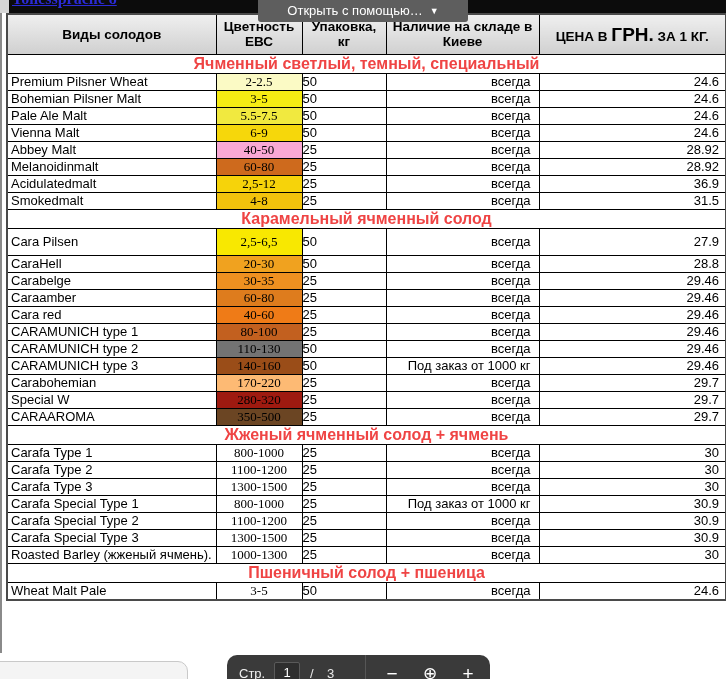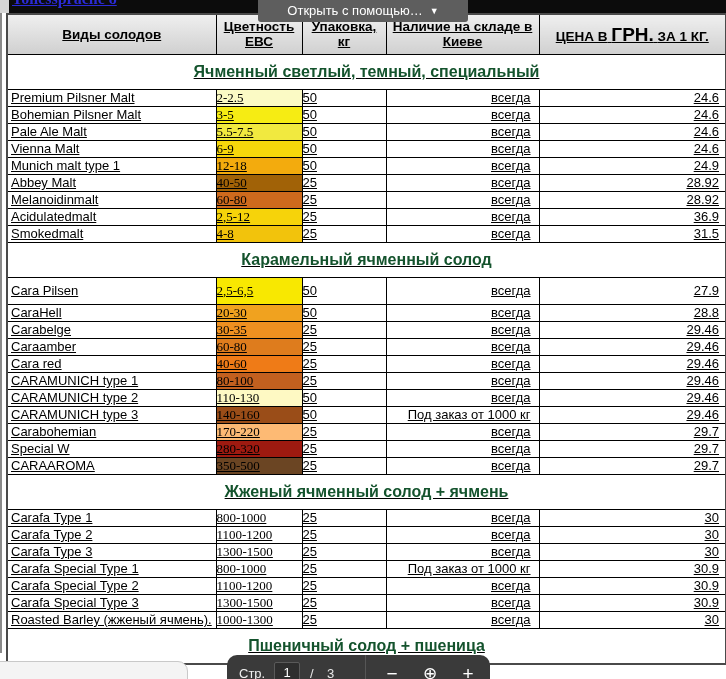--- a/index.html
+++ b/index.html
@@ -22,36 +22,35 @@
     padding-bottom:4px;color:#ffffff;font-size:13px;cursor:pointer;
   }
   .open-with .caret{font-size:9px;line-height:13px;}
   .page-edge{position:absolute;left:0;top:13px;width:2px;height:640px;background:#8a8a8a;}
 
   
   #malt-table{
     position:absolute;left:6px;top:13px;width:719px;
     border-collapse:collapse;table-layout:fixed;
     border:2px solid #4a4a4a;
-    text-decoration:underline;
   }
   #malt-table td,#malt-table th{border:1px solid #000;box-sizing:border-box;overflow:hidden;}
   #malt-table th{
     height:40px;background:linear-gradient(#efefef,#d0d0d0);
     font-weight:bold;font-size:13.5px;line-height:1.12;
     text-align:center;vertical-align:middle;padding:0 2px;color:#000;
   }
   .price-big{font-size:19px;}
   .section-header-row td{
     height:19px;background:#fff;font-weight:bold;font-size:16px;
-    text-align:center;vertical-align:middle;padding:8px;white-space:nowrap;color:#14532d;
+    text-align:center;vertical-align:middle;padding:0;white-space:nowrap;color:#ef4444;
   }
   .data-row td{height:16px;font-size:13px;padding:0;vertical-align:middle;color:#000;}
   .c-name{text-align:left;padding:0 0 0 3px !important;white-space:nowrap;}
-  .c-ebc{text-align:left;font-family:"Liberation Serif",serif;font-size:13px;}
+  .c-ebc{text-align:center;font-family:"Liberation Serif",serif;font-size:13px;}
   .c-pack{}
   .c-avail{text-align:right;padding-right:8px !important;white-space:nowrap;}
   .c-price{text-align:right;padding-right:6px !important;vertical-align:bottom;font-size:13.5px;}
   .row-s1-0 td{height:27px;}
 
   
   .bottom-tooltip{
     position:absolute;left:-22px;top:661px;width:210px;height:40px;
     background:#f4f4f4;border:1px solid #c9c9c9;border-radius:10px;box-sizing:border-box;
   }
@@ -105,21 +104,21 @@
         <span class="price-big">ГРН.</span>
         <span>ЗА 1 КГ.</span>
       </th>
     </tr>
   </thead>
   <tbody id="malt-table-body">
       <tr class="section-header-row">
         <td colspan="5">Ячменный светлый, темный, специальный</td>
       </tr>
       <tr class="data-row row-s0-0">
-        <td class="c-name">Premium Pilsner Malt</td>
+        <td class="c-name">Premium Pilsner Wheat</td>
         <td class="c-ebc" style="background: rgb(251, 250, 197);">2-2.5</td>
         <td class="c-pack">50</td>
         <td class="c-avail">всегда</td>
         <td class="c-price">24.6</td>
       </tr>
       <tr class="data-row row-s0-1">
         <td class="c-name">Bohemian Pilsner Malt</td>
         <td class="c-ebc" style="background: rgb(246, 236, 19);">3-5</td>
         <td class="c-pack">50</td>
         <td class="c-avail">всегда</td>
@@ -132,30 +131,23 @@
         <td class="c-avail">всегда</td>
         <td class="c-price">24.6</td>
       </tr>
       <tr class="data-row row-s0-3">
         <td class="c-name">Vienna Malt</td>
         <td class="c-ebc" style="background: rgb(246, 215, 11); margin-left: 32px;">6-9</td>
         <td class="c-pack">50</td>
         <td class="c-avail">всегда</td>
         <td class="c-price">24.6</td>
       </tr>
-      <tr class="data-row row-s0-4">
-        <td class="c-name">Munich malt  type 1</td>
-        <td class="c-ebc" style="background: rgb(243, 171, 13);">12-18</td>
-        <td class="c-pack">50</td>
-        <td class="c-avail">всегда</td>
-        <td class="c-price">24.9</td>
-      </tr>
       <tr class="data-row row-s0-6">
         <td class="c-name">Abbey Malt</td>
-        <td class="c-ebc" style="background: #a16207;">40-50</td>
+        <td class="c-ebc" style="background: #f9a8d4;">40-50</td>
         <td class="c-pack">25</td>
         <td class="c-avail">всегда</td>
         <td class="c-price">28.92</td>
       </tr>
       <tr class="data-row row-s0-7">
         <td class="c-name">Melanoidinmalt</td>
         <td class="c-ebc" style="background: rgb(206, 106, 29);">60-80</td>
         <td class="c-pack">25</td>
         <td class="c-avail">всегда</td>
         <td class="c-price">28.92</td>
@@ -214,21 +206,21 @@
       </tr>
       <tr class="data-row row-s1-5">
         <td class="c-name">CARAMUNICH type 1</td>
         <td class="c-ebc" style="background: rgb(194, 96, 31);">80-100</td>
         <td class="c-pack">25</td>
         <td class="c-avail">всегда</td>
         <td class="c-price">29.46</td>
       </tr>
       <tr class="data-row row-s1-6">
         <td class="c-name">CARAMUNICH  type 2</td>
-        <td class="c-ebc" style="background: #fef9c3;">110-130</td>
+        <td class="c-ebc" style="background: #737373;">110-130</td>
         <td class="c-pack">50</td>
         <td class="c-avail">всегда</td>
         <td class="c-price">29.46</td>
       </tr>
       <tr class="data-row row-s1-7">
         <td class="c-name">CARAMUNICH  type 3</td>
         <td class="c-ebc" style="background: rgb(154, 77, 24);">140-160</td>
         <td class="c-pack">50</td>
         <td class="c-avail">Под заказ от 1000 кг</td>
         <td class="c-price">29.46</td>
@@ -301,20 +293,27 @@
       </tr>
       <tr class="data-row row-s2-6">
         <td class="c-name">Roasted Barley (жженый ячмень).</td>
         <td class="c-ebc">1000-1300</td>
         <td class="c-pack">25</td>
         <td class="c-avail">всегда</td>
         <td class="c-price">30</td>
       </tr>
       <tr class="section-header-row">
         <td colspan="5">Пшеничный солод + пшеница</td>
+      </tr>
+      <tr class="data-row row-s3-0">
+        <td class="c-name">Wheat Malt Pale</td>
+        <td class="c-ebc">3-5</td>
+        <td class="c-pack">50</td>
+        <td class="c-avail">всегда</td>
+        <td class="c-price">24.6</td>
       </tr>
     </tbody>
 </table>
 
 <div class="bottom-tooltip"></div>
 
 <div class="viewer-toolbar">
   <span class="tb tb-label">Стр.</span>
   <span class="tb tb-pagebox">1</span>
   <span class="tb tb-slash">/</span>

